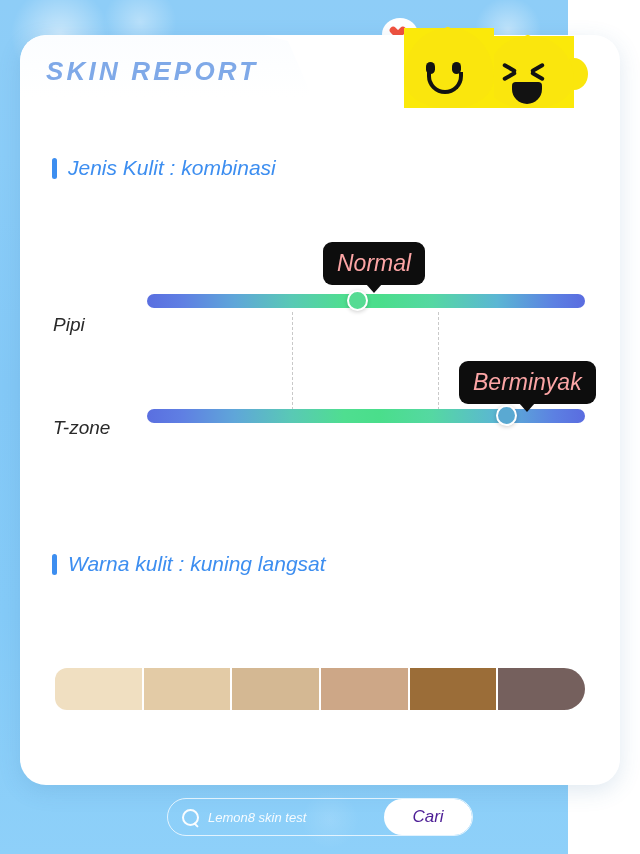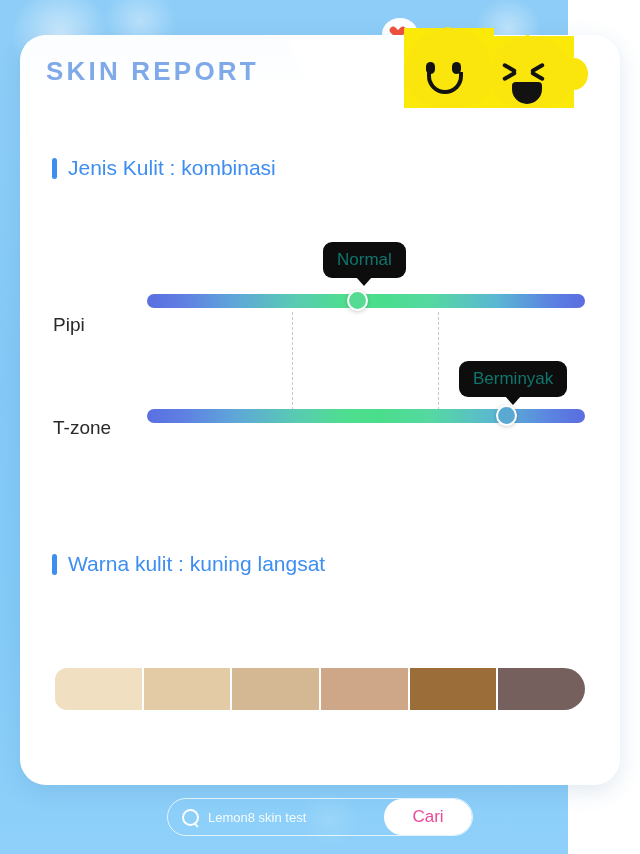--- a/index.html
+++ b/index.html
@@ -11,20 +11,21 @@
   #app {
     position:relative;
     width:568px; height:854px;
     background:
       radial-gradient(circle 70px at 60px 35px, rgba(255,255,255,0.55), rgba(255,255,255,0) 70%),
       radial-gradient(circle 52px at 140px 22px, rgba(255,255,255,0.38), rgba(255,255,255,0) 70%),
       radial-gradient(circle 46px at 508px 30px, rgba(255,255,255,0.45), rgba(255,255,255,0) 72%),
       radial-gradient(circle 60px at 600px 60px, rgba(255,255,255,0.30), rgba(255,255,255,0) 72%),
       radial-gradient(circle 40px at 330px 820px, rgba(255,255,255,0.12), rgba(255,255,255,0) 72%),
       linear-gradient(180deg, #8ecdf7 0%, #8bcdf8 18%, #84c9f7 45%, #85cbf8 72%, #8ed0f9 100%);
+    font-style: italic;
   }
 
   
   #mascots { position:absolute; left:340px; top:18px; width:250px; height:90px; }
   .lemon { position:absolute; bottom:0; background:#fbe90a; }
   .lemon .body {
     position:absolute; inset:0;
     background:#fae60d;
     border-radius:48% 48% 44% 44% / 62% 62% 38% 38%;
   }
@@ -111,24 +112,24 @@
         #5c80e2 93%, #5a6ce0 100%);
   }
   .knob {
     position:absolute; width:21px; height:21px;
     border-radius:50%;
     border:2px solid #ffffff;
     box-shadow:0 1px 4px rgba(0,0,0,0.20);
   }
   .tooltip {
     position:absolute;
-    background:#0d0d0d; color:#0f766e;
+    background:#0d0d0d; color:#fca5a5;
     border-radius:9px;
     padding:8px 14px;
-    font-size:17px;
+    font-size:23px;
     white-space:nowrap;
   }
   .tooltip:after {
     content:""; position:absolute; left:50%; margin-left:-8px; bottom:-8px;
     border-left:8px solid transparent; border-right:8px solid transparent;
     border-top:9px solid #0d0d0d;
   }
   .vdash {
     position:absolute; width:0; border-left:1.5px dashed #c9c9c9;
   }
@@ -174,21 +175,21 @@
     padding-left:14px;
   }
   #search-placeholder {
     color:#ffffff; font-size:13px; opacity:0.92;
   }
   #cari-btn {
     width:88px; height:100%;
     background:#ffffff;
     border-radius:19px;
     display:flex; align-items:center; justify-content:center;
-    color:#ec4899; font-size:17px;
+    color:#4c1d95; font-size:17px;
   }
   .mag { width:17px; height:17px; position:relative; flex:0 0 auto; }
   .mag:before {
     content:""; position:absolute; left:0; top:0;
     width:13px; height:13px; border:2px solid rgba(255,255,255,0.95);
     border-radius:50%;
   }
   .mag:after {
     content:""; position:absolute; right:0px; bottom:0px;
     width:6px; height:2px; background:rgba(255,255,255,0.95);

